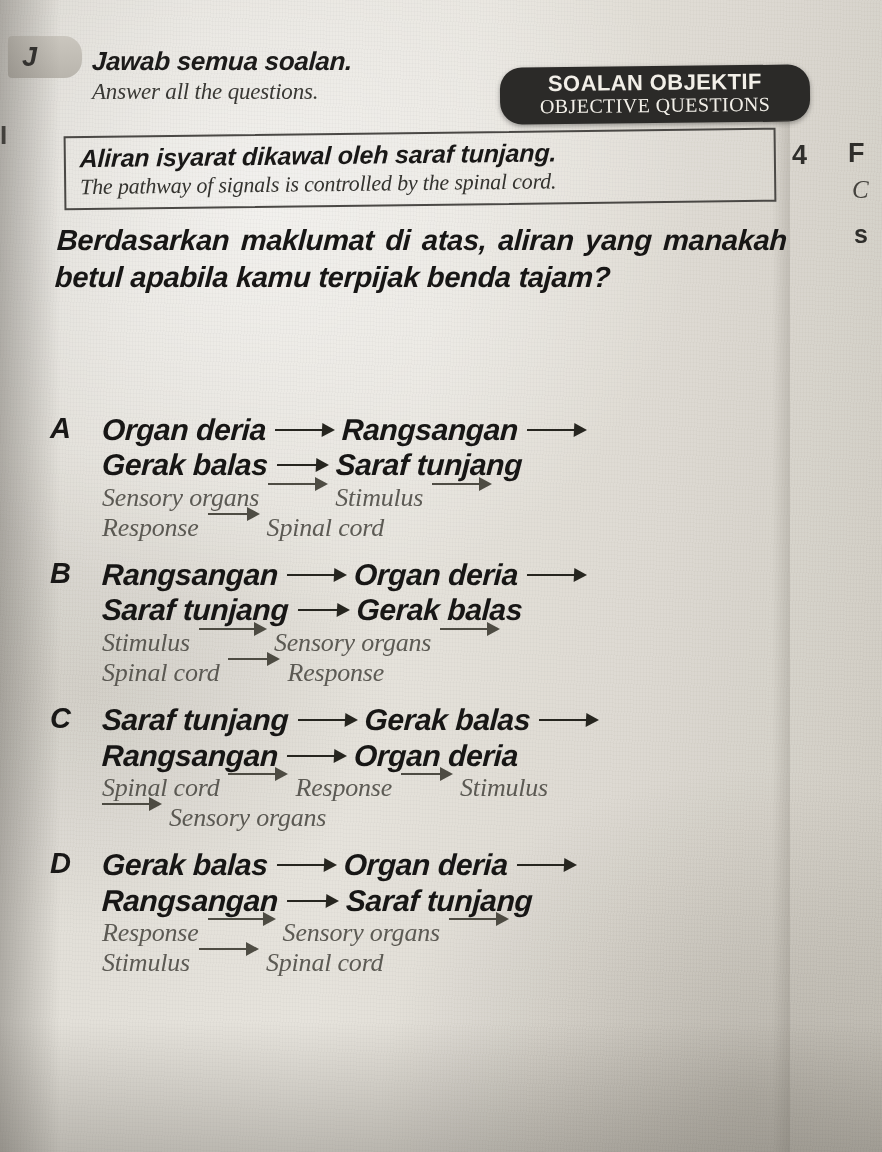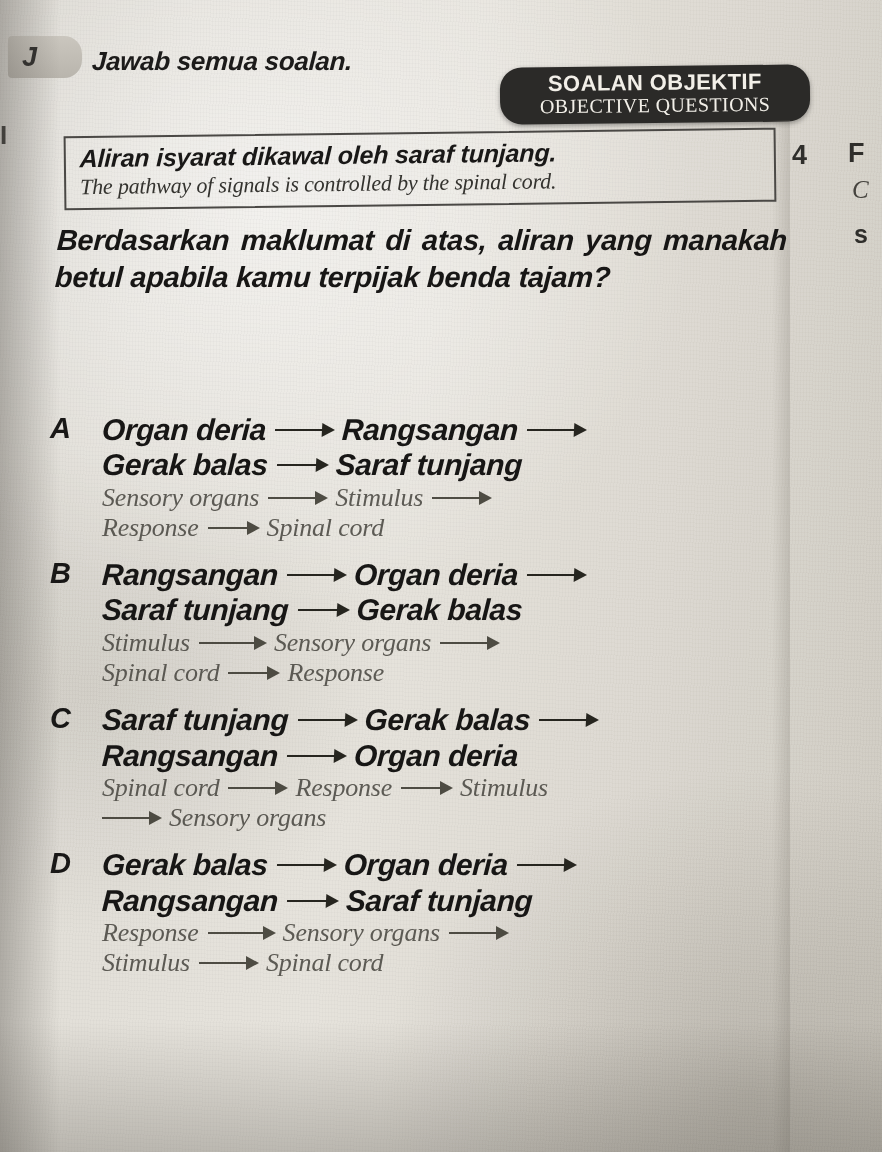--- a/index.html
+++ b/index.html
@@ -252,21 +252,21 @@
     flex-wrap: nowrap;
     white-space: nowrap;
   }
   .line-en {
     font-family: "Liberation Serif", serif;
     font-style: italic;
     font-size: 26px;
     color: #3b3a35;
     line-height: 1.16;
     display: flex;
-    align-items: center;
+    align-items: flex-start;
     white-space: nowrap;
     letter-spacing: -0.2px;
   }
   .line-en.faded { color: #4a4842; opacity: 0.88; }
 
   
   .arrow {
     display: inline-block;
     position: relative;
     flex: 0 0 auto;
@@ -292,20 +292,21 @@
 </head>
 <body>
 
 <div class="page">
   <div class="grain"></div>
 
   <div class="qbadge">J</div>
 
   <div class="instruction">
     <div class="ms">Jawab semua soalan.</div>
+    <div class="en">Answer all the questions.</div>
   </div>
 
   <div class="pill">
     <div class="l1">SOALAN OBJEKTIF</div>
     <div class="l2">OBJECTIVE QUESTIONS</div>
   </div>
 
   <div class="edge-mark">I</div>
 
   <div class="stim-box">

